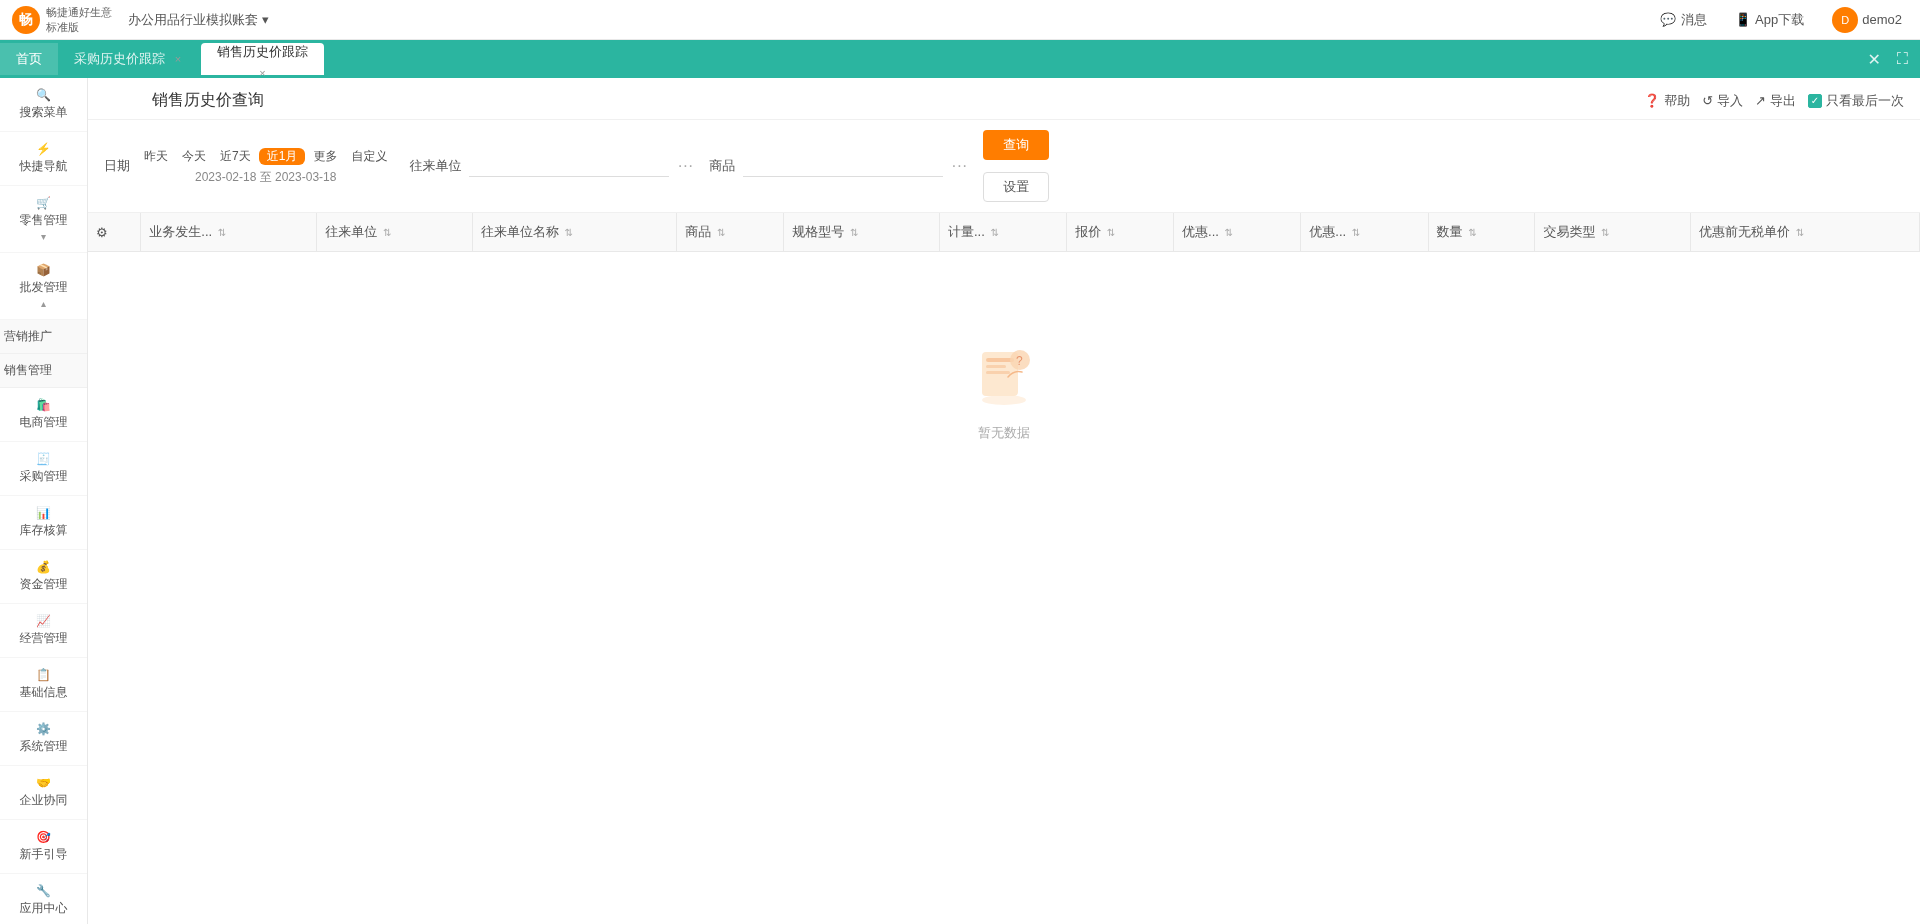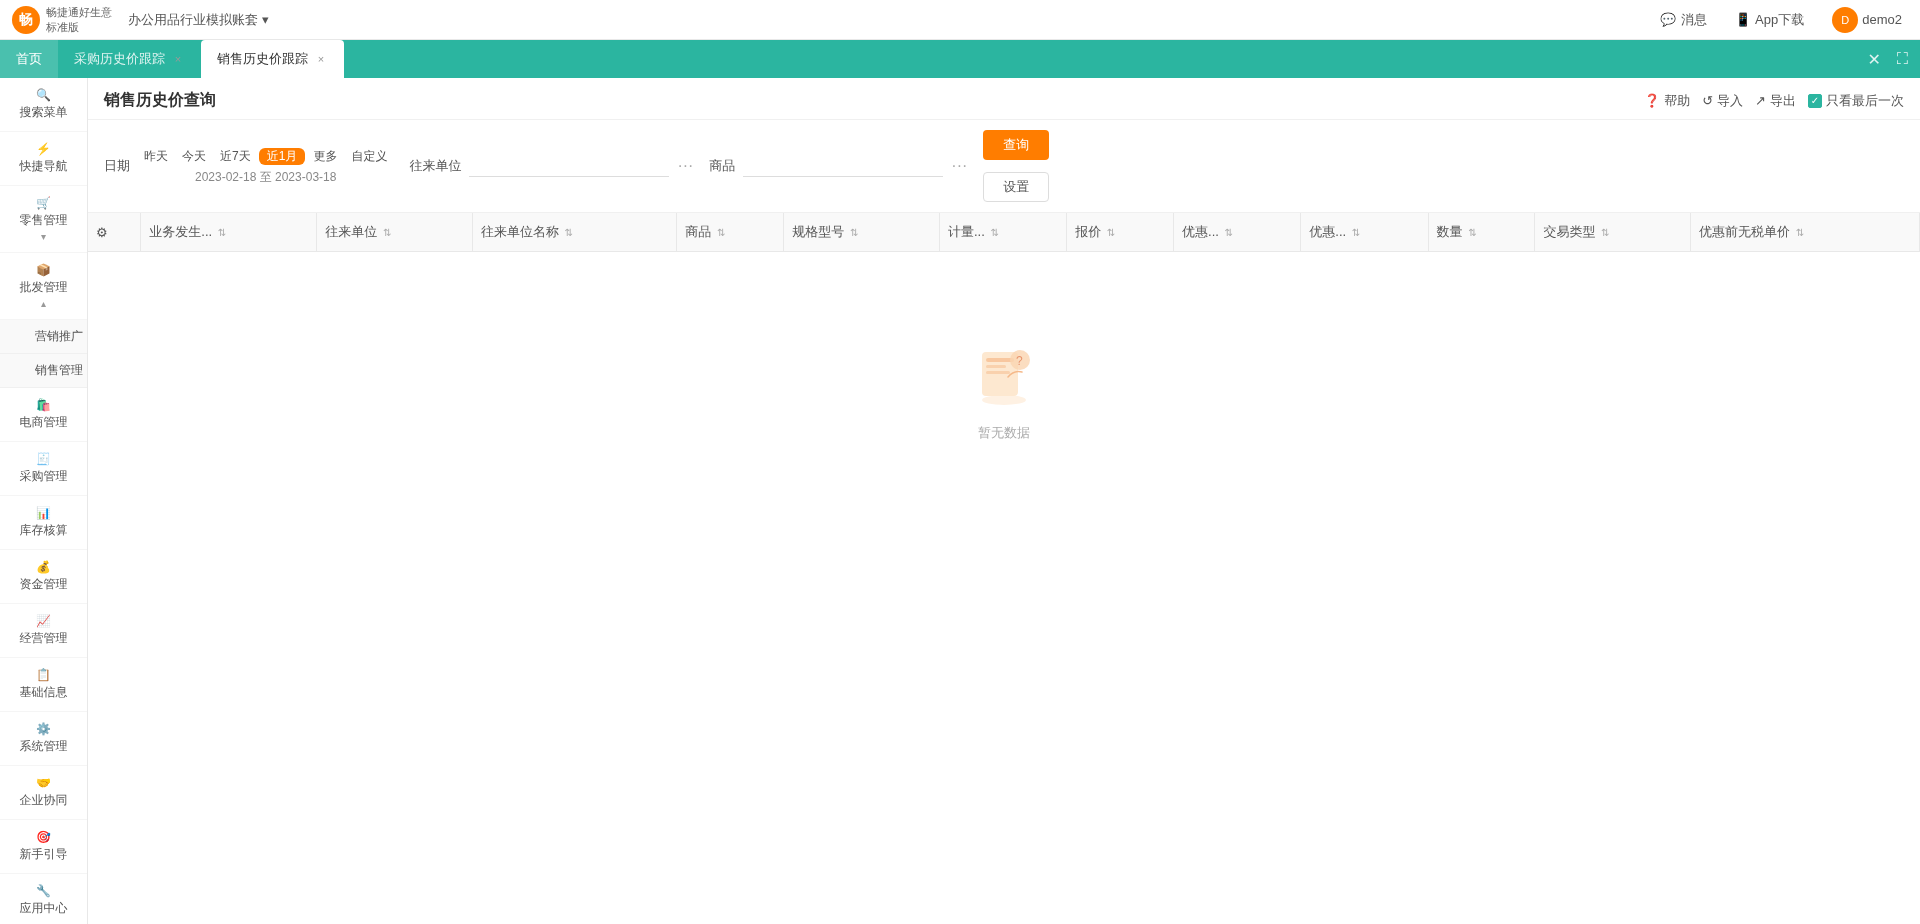--- a/index.html
+++ b/index.html
@@ -11,42 +11,42 @@
     .logo-area { display: flex; align-items: center; gap: 6px; }
     .logo-icon { width: 28px; height: 28px; background: #ff7d00; border-radius: 50%; display: flex; align-items: center; justify-content: center; color: #fff; font-size: 14px; font-weight: bold; }
     .logo-text { font-size: 11px; color: #666; line-height: 1.3; }
     .workspace-selector { display: flex; align-items: center; gap: 4px; color: #555; font-size: 13px; cursor: pointer; padding: 4px 8px; border-radius: 4px; }
     .top-bar-right { display: flex; align-items: center; gap: 16px; color: #555; font-size: 13px; }
     .top-bar-btn { display: flex; align-items: center; gap: 4px; cursor: pointer; padding: 4px 6px; border-radius: 4px; }
     .avatar { width: 26px; height: 26px; border-radius: 50%; background: #ff7d00; color: #fff; display: flex; align-items: center; justify-content: center; font-size: 11px; }
 
     
     .tab-bar { height: 38px; background: #2bb5a0; display: flex; align-items: center; padding: 0 0; flex-shrink: 0; }
-    .tab { height: 38px; padding: 0 16px; display: flex; align-items: center; gap: 6px; cursor: pointer; font-size: 13px; color: rgba(255,255,255,0.85); white-space: nowrap; }
+    .tab { height: 32px; padding: 0 16px; display: flex; align-items: center; gap: 6px; cursor: pointer; font-size: 13px; color: rgba(255,255,255,0.85); white-space: nowrap; }
     .tab.home { background: rgba(255,255,255,0.15); color: #fff; }
-    .tab.active { background: #fff; color: #333; border-radius: 4px 4px 0 0; }
+    .tab.active { background: #fff; color: #333; border-radius: 4px 4px 0 0; flex-direction: column; }
     .tab .close-btn { width: 14px; height: 14px; display: flex; align-items: center; justify-content: center; border-radius: 50%; font-size: 11px; color: #999; cursor: pointer; }
     .tab-bar-actions { margin-left: auto; display: flex; align-items: center; gap: 8px; padding-right: 8px; }
     .tab-bar-action-btn { color: rgba(255,255,255,0.85); cursor: pointer; font-size: 16px; padding: 4px; }
 
     
     .main-layout { display: flex; flex: 1; overflow: hidden; }
 
     
     .sidebar { width: 88px; background: #fff; border-right: 1px solid #e8e8e8; display: flex; flex-direction: column; flex-shrink: 0; overflow-y: auto; }
     .sidebar-item { padding: 10px 4px; text-align: center; cursor: pointer; font-size: 12px; color: #555; display: flex; flex-direction: column; align-items: center; gap: 2px; border-bottom: 1px solid #f5f5f5; }
     .sidebar-item .arrow { font-size: 10px; color: #999; }
-    .sidebar-sub-item { padding: 8px 4px; text-align: right; cursor: pointer; font-size: 12px; color: #555; background: #f9f9f9; border-bottom: 1px solid #f0f0f0; }
+    .sidebar-sub-item { padding: 8px 4px; text-align: left; cursor: pointer; font-size: 12px; color: #555; background: #f9f9f9; border-bottom: 1px solid #f0f0f0; }
 
     
     .content-area { flex: 1; overflow-y: auto; background: #f5f5f5; display: flex; flex-direction: column; }
 
     
     .page-header { background: #fff; padding: 12px 16px 8px; display: flex; align-items: center; justify-content: space-between; border-bottom: 1px solid #f0f0f0; flex-shrink: 0; }
-    .page-title { font-size: 16px; font-weight: bold; color: #333; }
+    .page-title { font-size: 16px; font-weight: normal; color: #333; margin-left: 48px; }
     .page-header-actions { display: flex; align-items: center; gap: 12px; font-size: 13px; color: #555; }
     .header-action-btn { display: flex; align-items: center; gap: 4px; cursor: pointer; }
     .checkbox-label { display: flex; align-items: center; gap: 4px; cursor: pointer; }
     .checkbox-custom { width: 14px; height: 14px; border: 1px solid #2bb5a0; background: #2bb5a0; display: inline-flex; align-items: center; justify-content: center; border-radius: 2px; color: #fff; font-size: 10px; }
 
     
     .filter-area { background: #fff; padding: 10px 16px; display: flex; align-items: center; gap: 16px; flex-wrap: wrap; border-bottom: 1px solid #f0f0f0; flex-shrink: 0; }
     .filter-group { display: flex; align-items: center; gap: 8px; }
     .filter-label { color: #555; font-size: 13px; white-space: nowrap; }
     .date-btns { display: flex; align-items: center; gap: 2px; flex-direction: column; }

